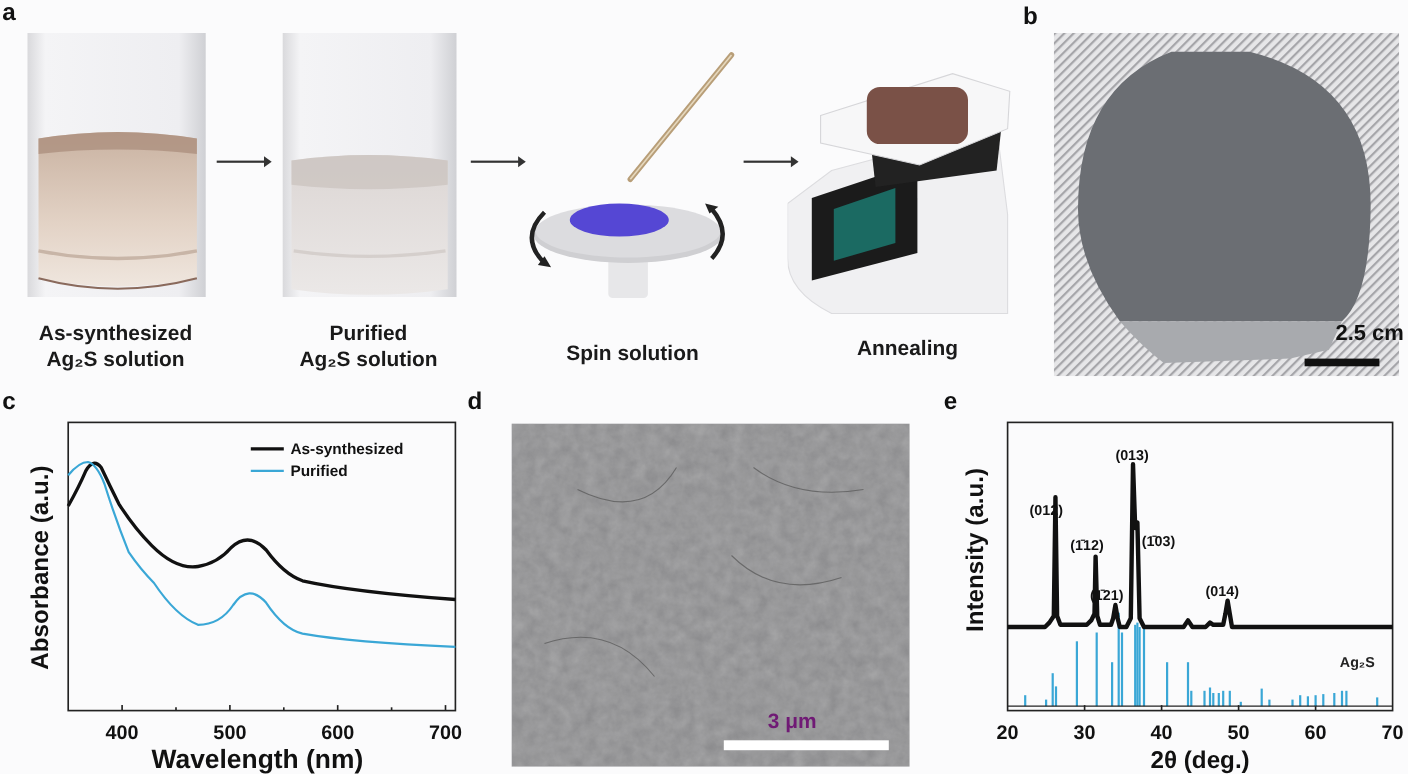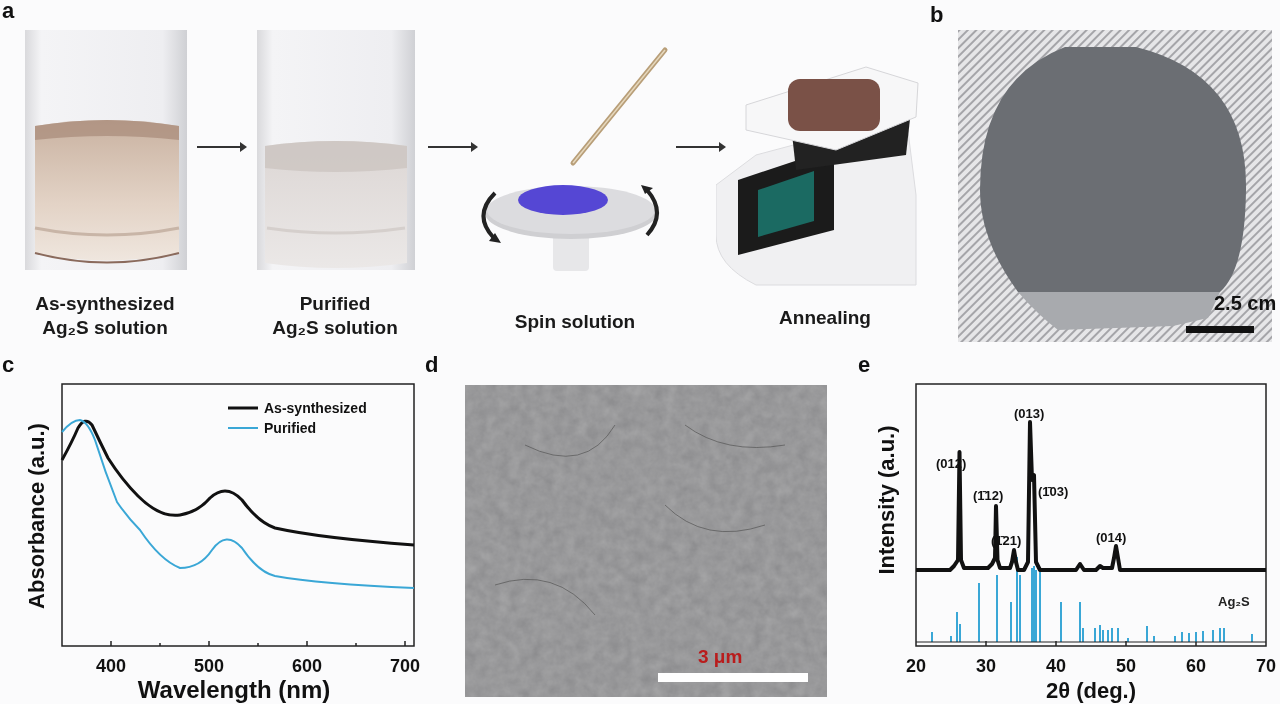--- a/index.html
+++ b/index.html
@@ -138,21 +138,21 @@
     <filter id="grain">
       <feTurbulence type="fractalNoise" baseFrequency="0.09" numOctaves="3" seed="4"></feTurbulence>
       <feColorMatrix type="matrix" values="0 0 0 0 0.55  0 0 0 0 0.55  0 0 0 0 0.55  0.5 0.5 0 0 -0.2"></feColorMatrix>
     </filter>
   </defs>
   <rect width="362" height="312" fill="#8d8d8f"></rect>
   <rect width="362" height="312" filter="url(#grain)" opacity="0.7"></rect>
   <path d="M60 60 Q120 90 150 40 M200 120 Q240 160 300 140 M30 200 Q90 180 130 230 M220 40 Q260 70 320 60" stroke="#555" stroke-width="1" fill="none" opacity="0.7"></path>
   <rect x="193" y="288" width="150" height="9" fill="#ffffff"></rect>
 </svg>
-<div class="abs" style="left:698px;top:646px;font-weight:bold;font-size:19px;color:#b91c1c;">3 μm</div>
+<div class="abs" style="left:698px;top:646px;font-weight:bold;font-size:19px;color:#701a75;">3 μm</div>
 
 <div class="panel-letter" style="left:858px;top:354px;">e</div>
 <svg class="abs" style="left:850px;top:380px;" width="430" height="324">
   <rect x="66" y="4" width="350" height="262" fill="none" stroke="#222" stroke-width="1.5"></rect>
   <g stroke="#222" stroke-width="1.5">
     <line x1="136" y1="266" x2="136" y2="261"></line>
       <line x1="206" y1="266" x2="206" y2="261"></line>
     <line x1="276" y1="266" x2="276" y2="261"></line>
       <line x1="346" y1="266" x2="346" y2="261"></line>
   </g>

